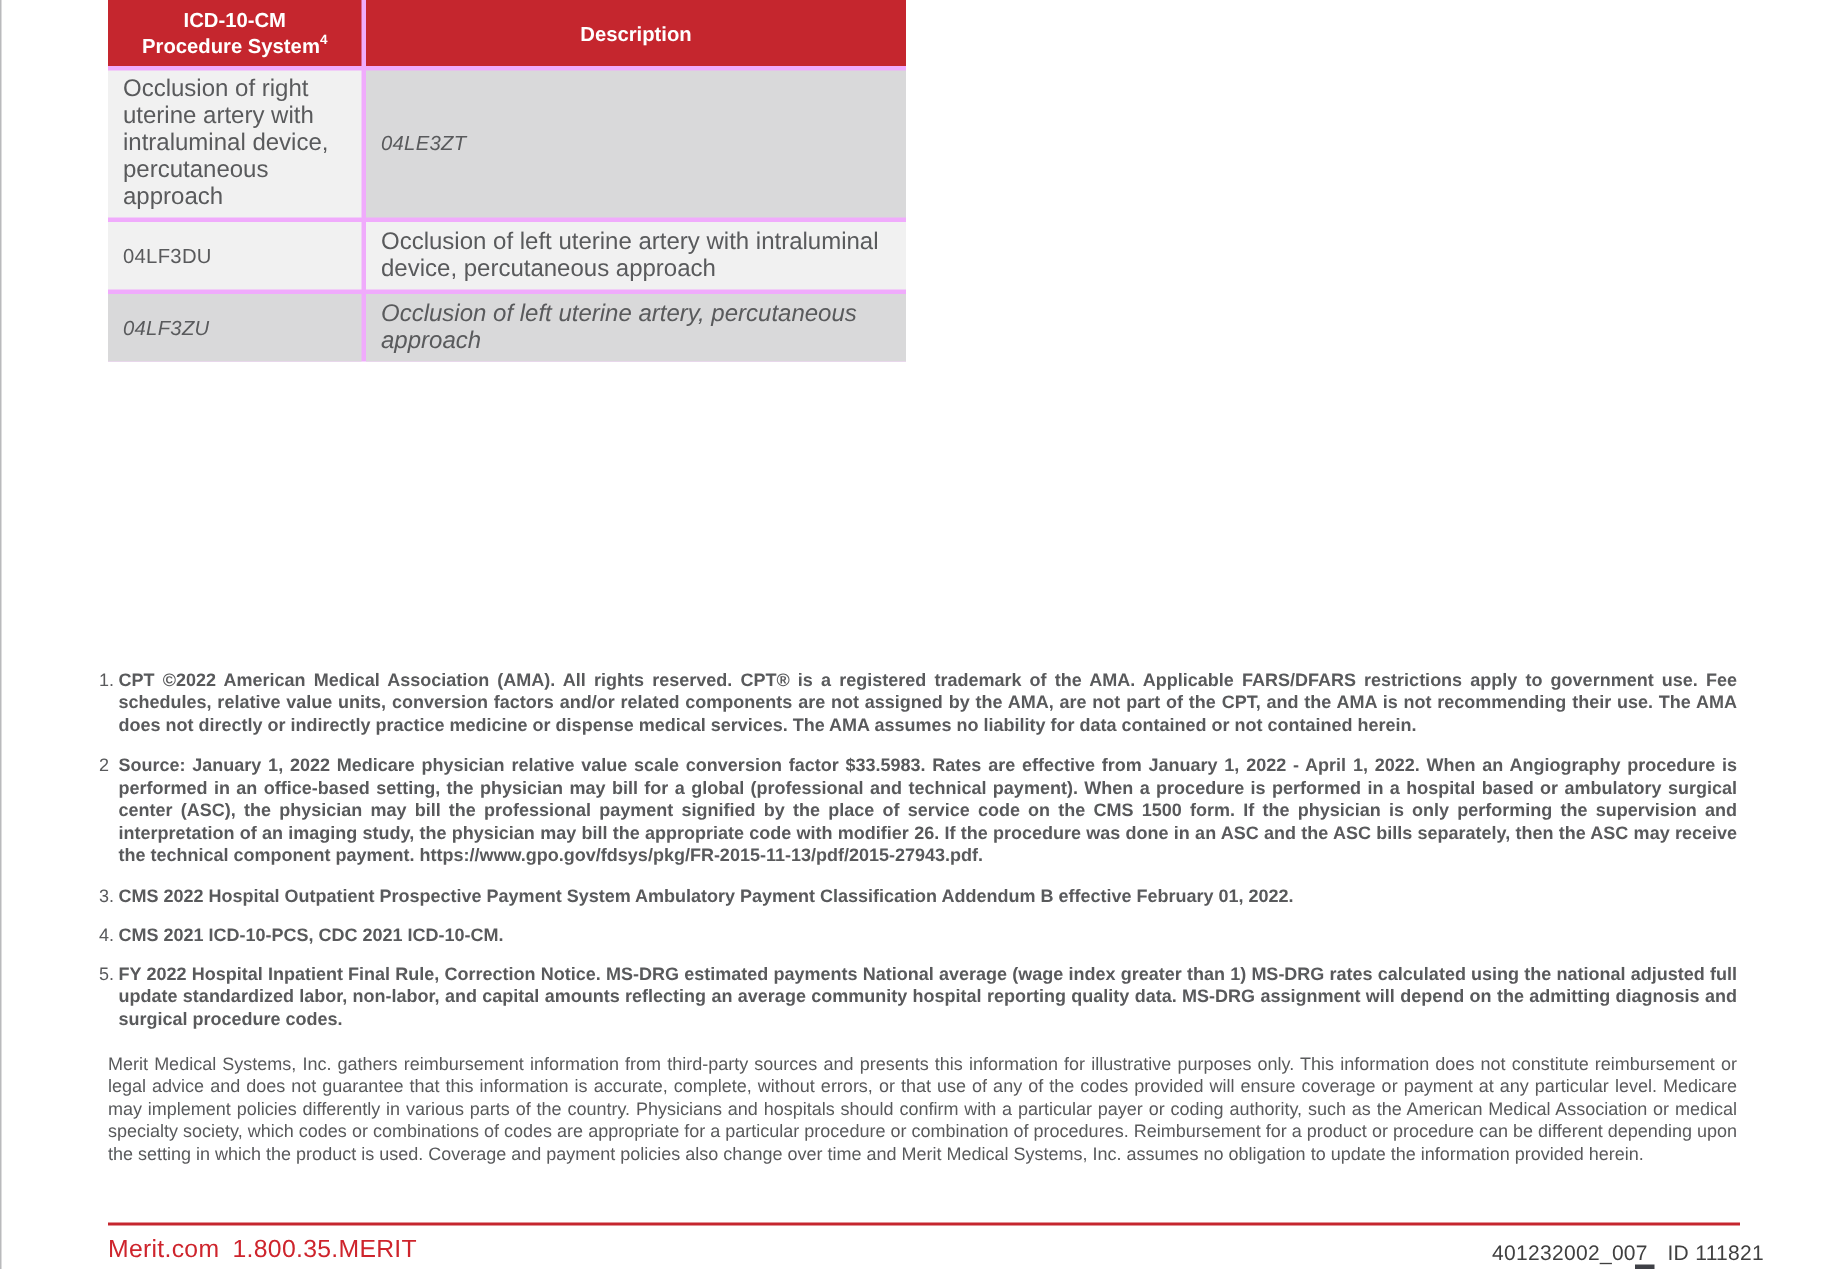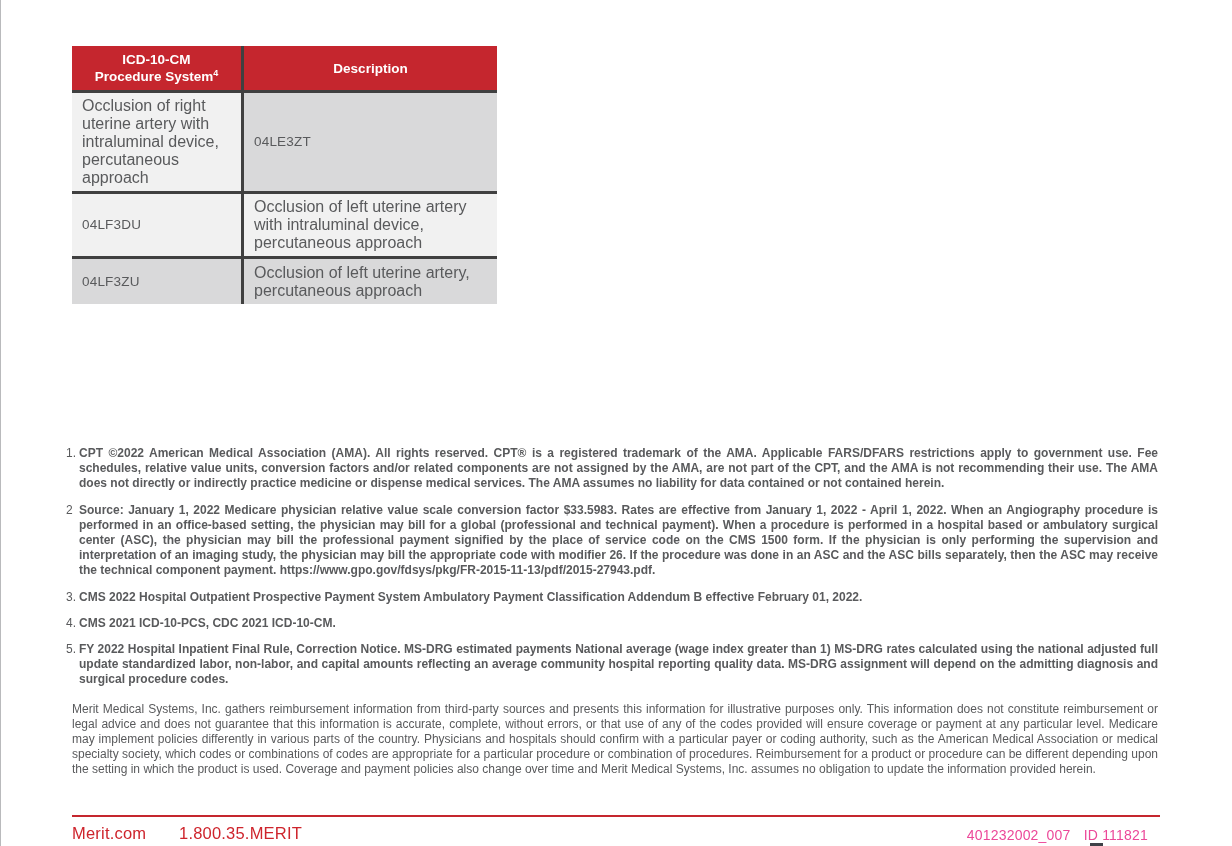--- a/index.html
+++ b/index.html
@@ -12,26 +12,25 @@
     font-family: "Liberation Sans", sans-serif;
     color: #595a5c;
   }
   .page-edge-left {
     position: absolute; left: 0; top: 0; width: 1px; height: 100%;
     background: #b9babc;
   }
 
   
   .icd-table {
-    position: absolute; left: 72px; top: 0; width: 425px;
+    position: absolute; left: 72px; top: 0; width: 532px;
     display: grid;
     grid-template-columns: 169px 1fr;
     gap: 3px;
-    background: #404040;
-    margin-top: 46px;
+    background: #f0abfc;
   }
   .th {
     background: #c5262e;
     color: #ffffff;
     font-weight: bold;
     font-size: 13.5px;
     line-height: 17px;
     height: 44px;
     display: flex;
     flex-direction: column;
@@ -43,21 +42,21 @@
   .td {
     min-height: 45px;
     display: flex;
     align-items: center;
     padding: 4px 10px;
     font-size: 16px;
     line-height: 18px;
   }
   .td.code { font-size: 13.5px; letter-spacing: 0.2px; }
   .row-light { background: #f1f1f1; }
-  .row-dark  { background: #d9d9da; }
+  .row-dark  { background: #d9d9da; font-style: italic; }
 
   
   .lower-text {
     position: absolute; left: 66px; top: 446px; width: 1092px;
     font-size: 12px;
     line-height: 15.2px;
     color: #595a5c;
   }
   .fn { display: flex; margin-bottom: 11px; }
   .fn-marker { flex: 0 0 13px; }
@@ -70,24 +69,24 @@
 
   
   .footer-rule {
     position: absolute; left: 72px; top: 815px; width: 1088px; height: 2px;
     background: #c5262e;
   }
   .footer-left {
     position: absolute; left: 72px; top: 824px;
     color: #ce242c; font-size: 16.5px; letter-spacing: 0.2px;
   }
-  .footer-left .phone { margin-left: 28px; }
+  .footer-left .phone { margin-left: 4px; }
   .footer-right {
-    position: absolute; right: 84px; top: 827px;
-    color: #ec4899; font-size: 14px; letter-spacing: 0.2px;
+    position: absolute; right: 56px; top: 827px;
+    color: #404040; font-size: 14px; letter-spacing: 0.2px;
   }
   .footer-right .doc-id { margin-left: 9px; }
   .bottom-artifact {
     position: absolute; left: 1090px; top: 843px; width: 13px; height: 3px;
     background: #3f4147;
   }
 </style>
 </head>
 <body>
 

